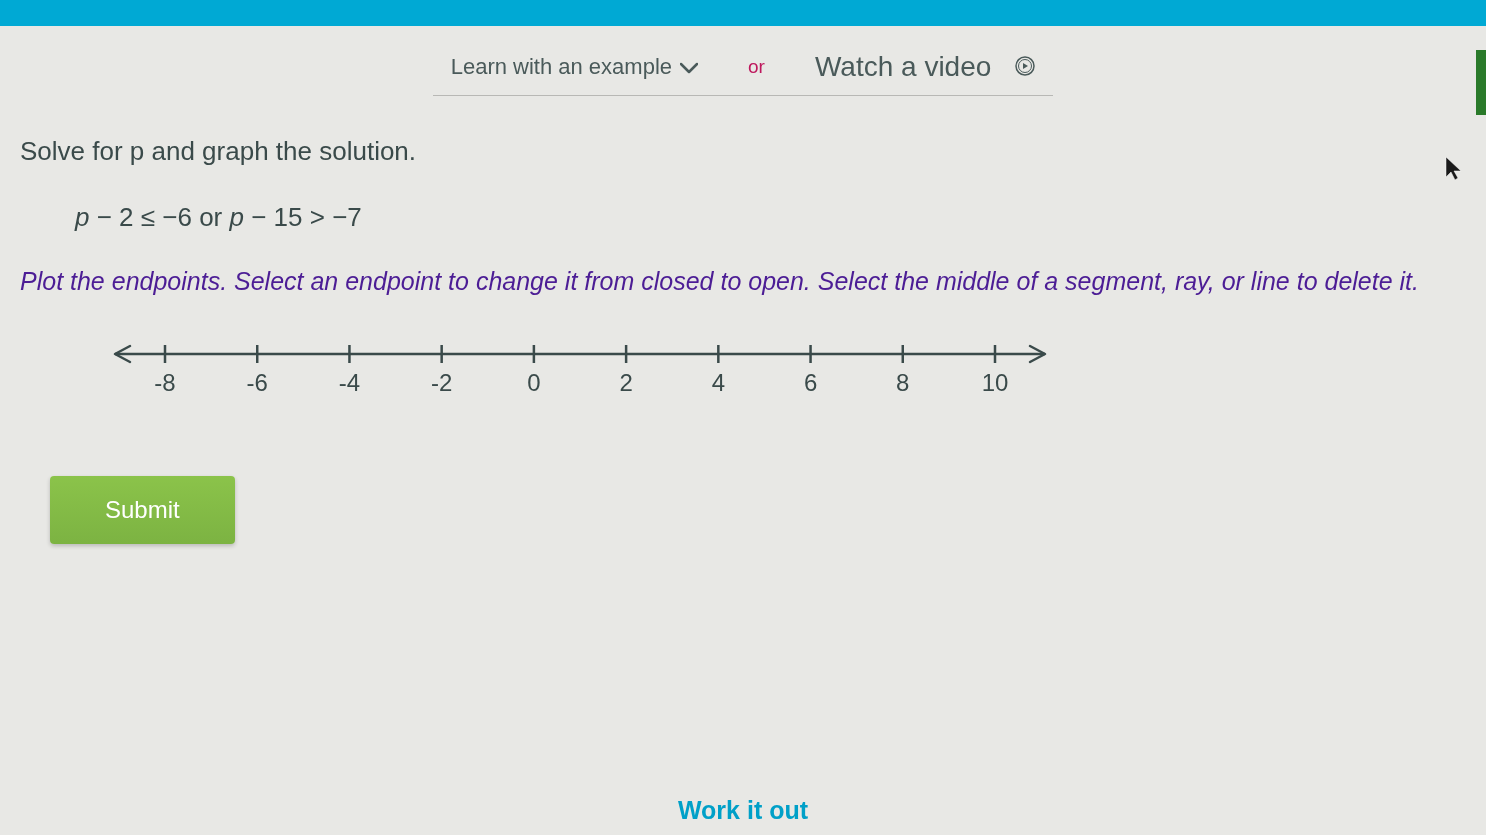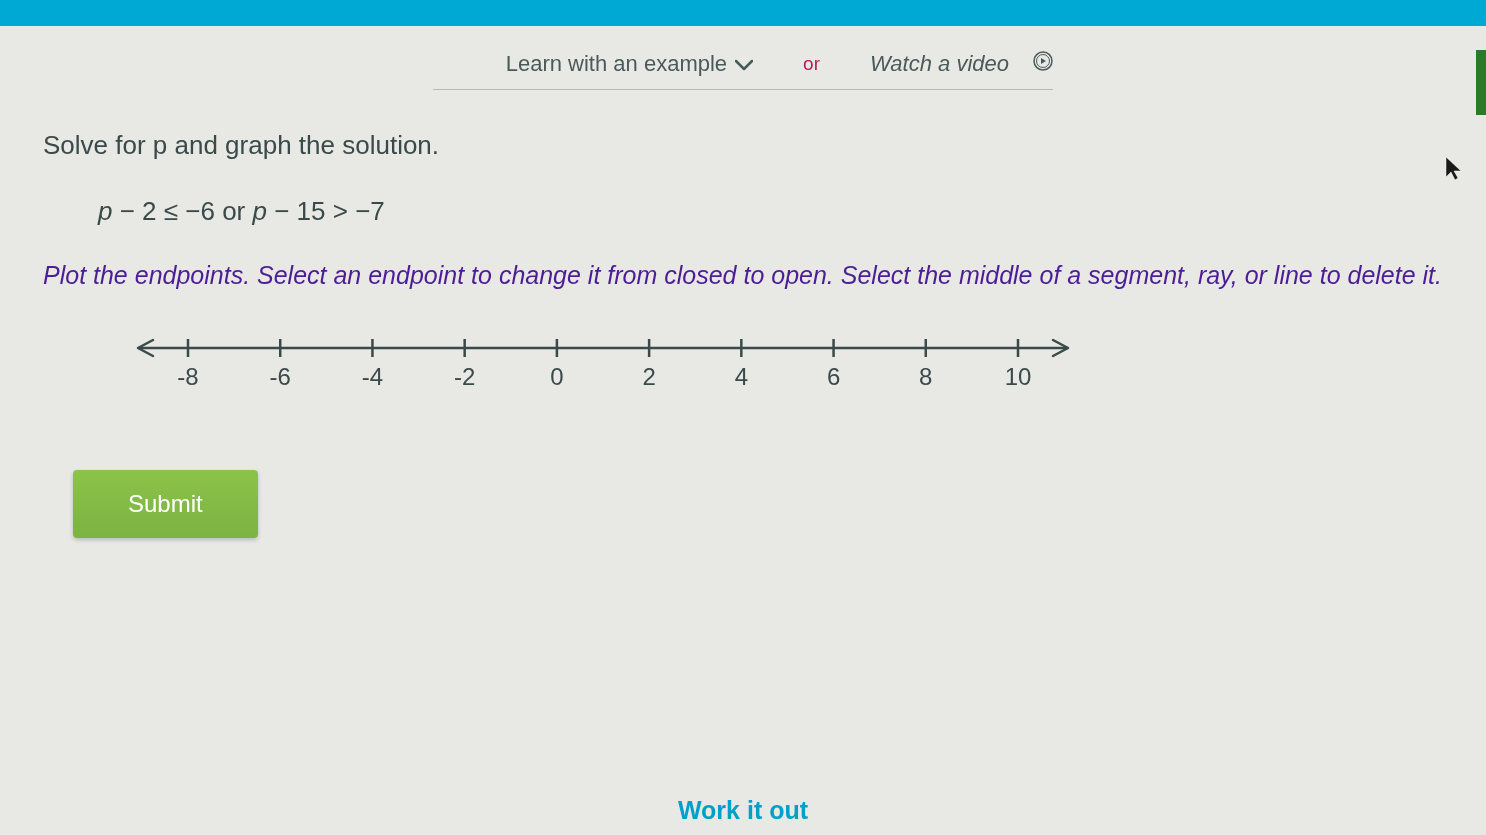--- a/index.html
+++ b/index.html
@@ -15,21 +15,21 @@
       overflow: hidden;
       position: relative;
     }
     .top-bar {
       background: #00a9d4;
       height: 26px;
       width: 100%;
     }
     .header-links {
       display: flex;
-      justify-content: flex-end;
+      justify-content: center;
       align-items: center;
       gap: 50px;
       padding: 25px 0 12px 0;
       border-bottom: 1px solid #b8b8b5;
       margin: 0 auto;
       width: 620px;
     }
     .learn-link {
       color: #4a5a5a;
       font-size: 22px;
@@ -37,38 +37,36 @@
       align-items: center;
       gap: 8px;
       cursor: pointer;
     }
     .or-text {
       color: #be185d;
       font-size: 19px;
     }
     .watch-link {
       color: #4a5a5a;
-      font-size: 22px;
+      font-size: 28px;
       display: flex;
       align-items: center;
       gap: 24px;
       cursor: pointer;
-      font-style: italic;
     }
     .chevron-icon svg {
       width: 18px;
       height: 12px;
     }
     .play-icon svg {
       width: 20px;
       height: 20px;
     }
     .content {
       padding: 40px 20px 0 20px;
-      margin-left: 23px;
     }
     .prompt-text {
       color: #3a4a4a;
       font-size: 26px;
       margin-bottom: 35px;
     }
     .inequality {
       color: #3a4a4a;
       font-size: 26px;
       margin-left: 55px;

